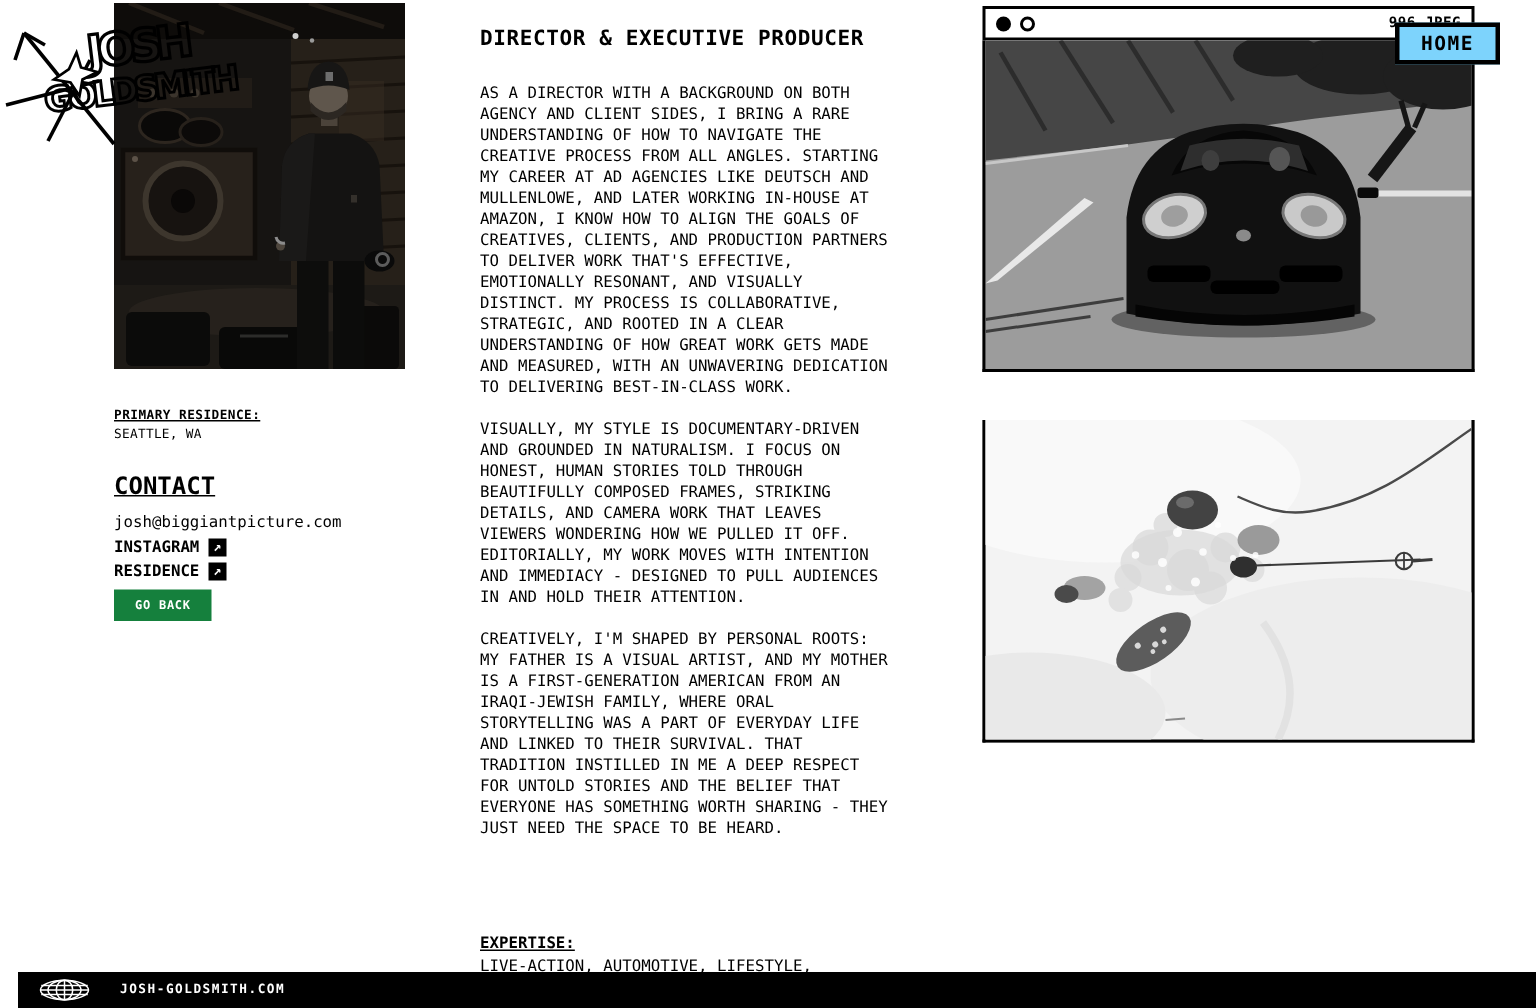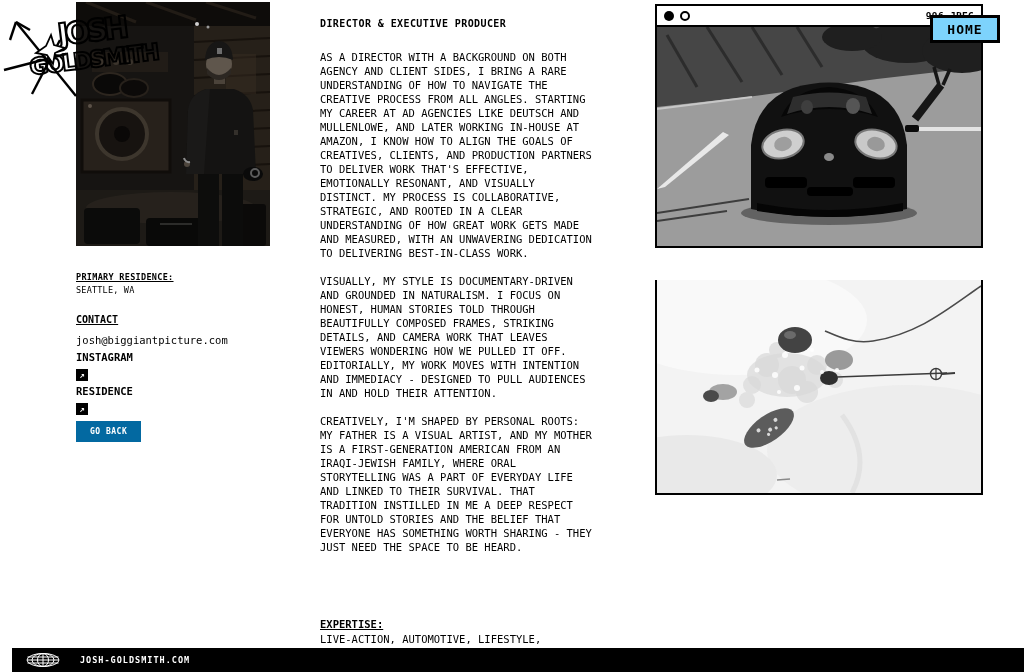--- a/index.html
+++ b/index.html
@@ -9,31 +9,31 @@
 
   
   .portrait { position:absolute; left:76px; top:2px; width:194px; height:244px; }
   .portrait svg { display:block; }
   .logo { position:absolute; left:2px; top:6px; width:170px; height:94px; z-index:6; cursor:pointer; }
 
   .left-info { position:absolute; left:76px; top:272px; width:215px; }
   .res-label { font-size:8.5px; font-weight:bold; text-decoration:underline; letter-spacing:.3px; }
   .res-value { font-size:8.5px; margin-top:3px; letter-spacing:.2px; }
   .res-block { margin-bottom:13px; }
-  .contact-head { font-size:10px; font-weight:bold; text-decoration:underline; margin-top:19px; margin-bottom:9px; }
+  .contact-head { font-size:16px; font-weight:bold; text-decoration:underline; margin-top:19px; margin-bottom:9px; }
   .email { font-size:10.5px; margin-bottom:5px; cursor:pointer; }
-  .link-row { font-size:10.5px; font-weight:bold; margin-bottom:4px; display:flex; align-items:flex-start; gap:6px; cursor:pointer;flex-direction:column; }
+  .link-row { font-size:10.5px; font-weight:bold; margin-bottom:4px; display:flex; align-items:center; gap:6px; cursor:pointer; }
   .ext-icon { display:inline-flex; width:12px; height:12px; background:#000; color:#fff; font-size:9px; line-height:12px; align-items:center; justify-content:center; }
-  .go-back { background:#0369a1; color:#fff; border:none; font-family:inherit;
+  .go-back { background:#15803d; color:#fff; border:none; font-family:inherit;
              font-size:8px; font-weight:bold; padding:6px 14px; letter-spacing:.5px; cursor:pointer; }
 
   
   .bio-col { position:absolute; left:320px; top:5px; width:272px; }
   .name { font-size:14px; font-weight:bold; letter-spacing:1px; }
-  .role { font-size:10px; font-weight:bold; margin-top:13px; letter-spacing:.4px; }
+  .role { font-size:14px; font-weight:bold; margin-top:13px; letter-spacing:.4px; }
   .bio-text { margin-top:21px; }
   .bio-text p { font-size:10.5px; line-height:14px; margin-bottom:14px; letter-spacing:0; }
   .expertise { margin-top:64px; }
   .exp-label { font-size:10.5px; font-weight:bold; text-decoration:underline; }
   .exp-text { font-size:10.5px; line-height:14px; margin-top:2px; }
 
   
   .card { position:absolute; left:655px; width:328px; }
   .card-1 { top:4px; }
   .card-2 { top:280px; }

